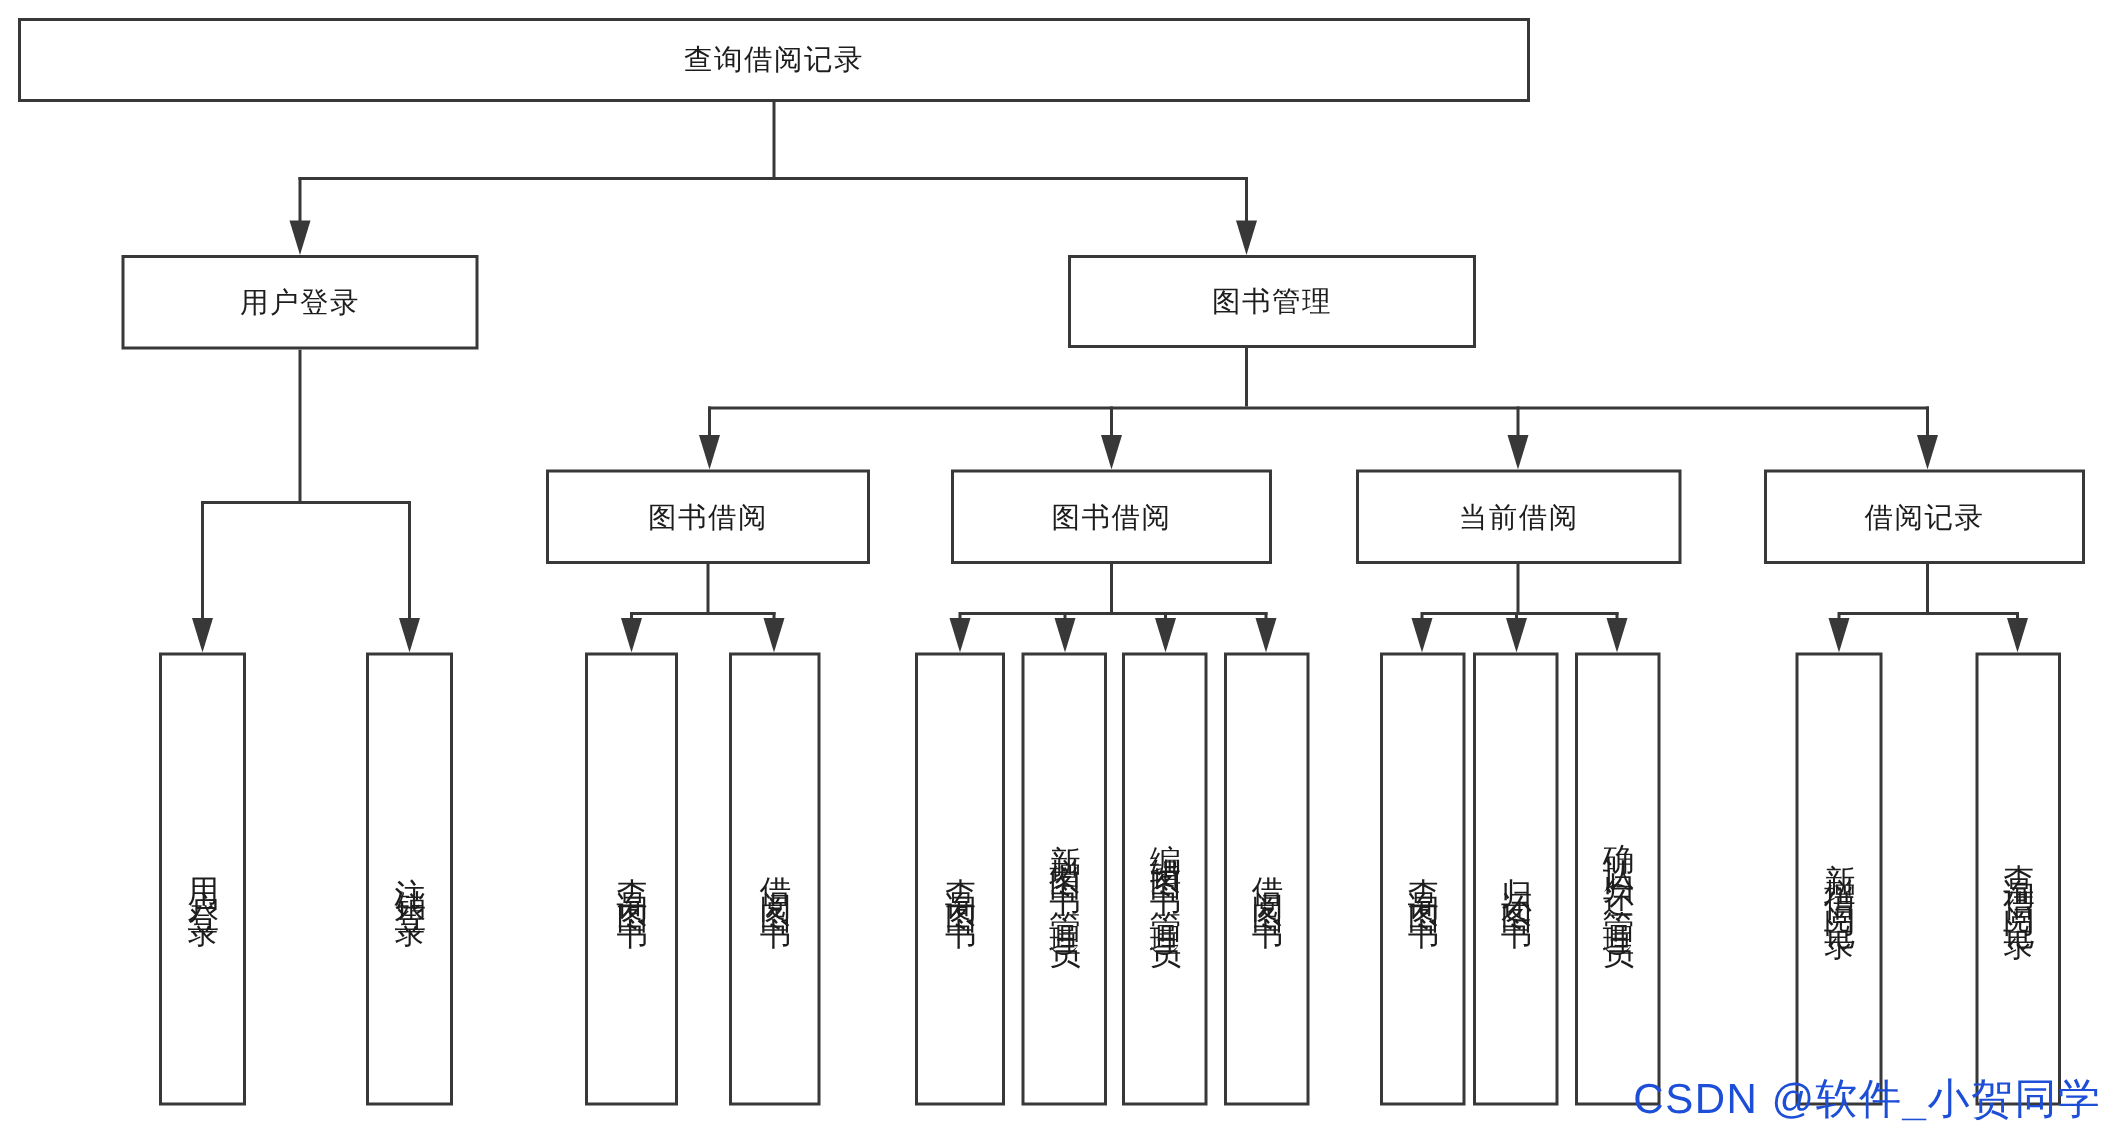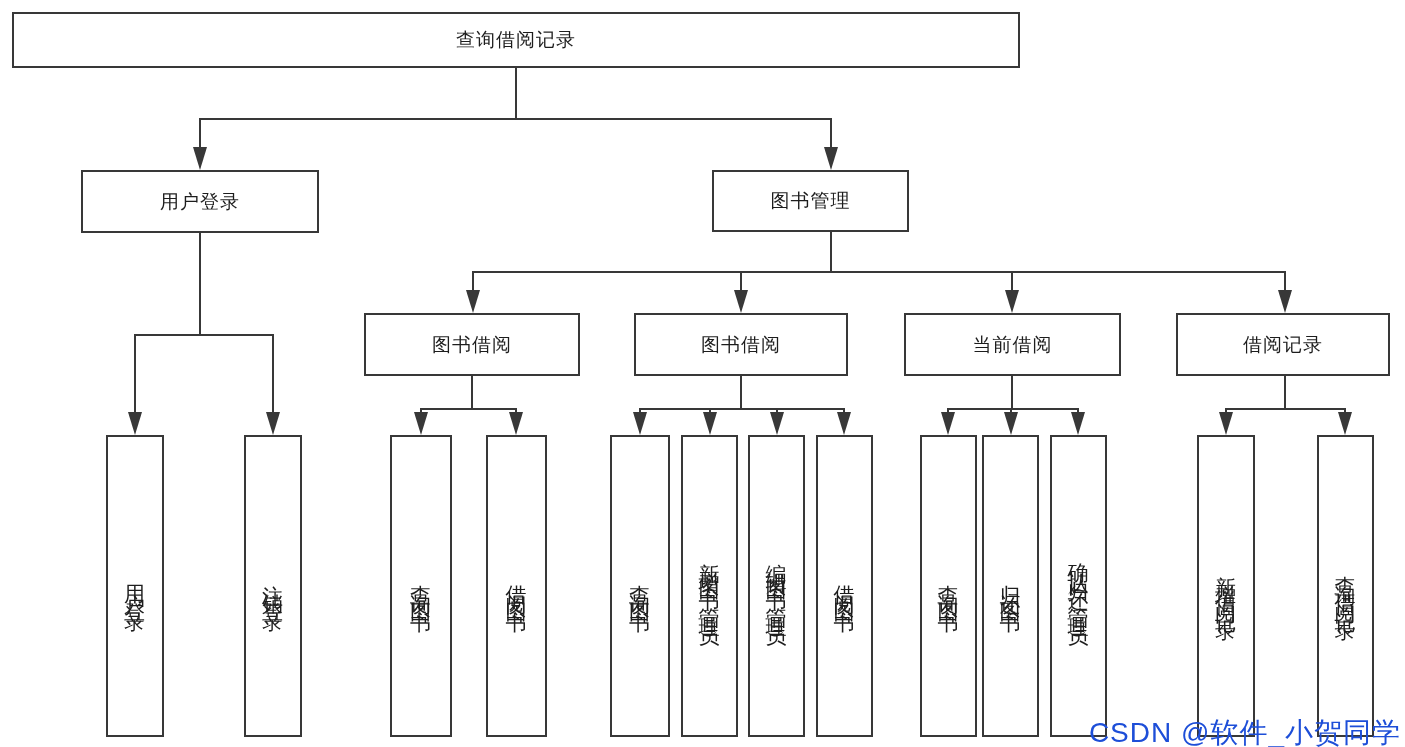--- a/index.html
+++ b/index.html
@@ -137,21 +137,21 @@
   <div class="arrow" style="left:1219px; top:412px;"></div>
   <div class="arrow" style="left:1338px; top:412px;"></div>
 
   <div class="box" style="left:12px; top:12px; width:1008px; height:56px;">
     <span>查询借阅记录</span>
   </div>
 
   <div class="box" style="left:81px; top:170px; width:238px; height:63px;">
     <span>用户登录</span>
   </div>
-  <div class="box" style="left:712px; top:170px; width:197px; height:62px;">
+  <div class="box" style="left:712px; top:170px; width:272px; height:62px;">
     <span>图书管理</span>
   </div>
 
   <div class="box" style="left:364px; top:313px; width:216px; height:63px;">
     <span>图书借阅</span>
   </div>
   <div class="box" style="left:634px; top:313px; width:214px; height:63px;">
     <span>图书借阅</span>
   </div>
   <div class="box" style="left:1176px; top:313px; width:214px; height:63px;">

